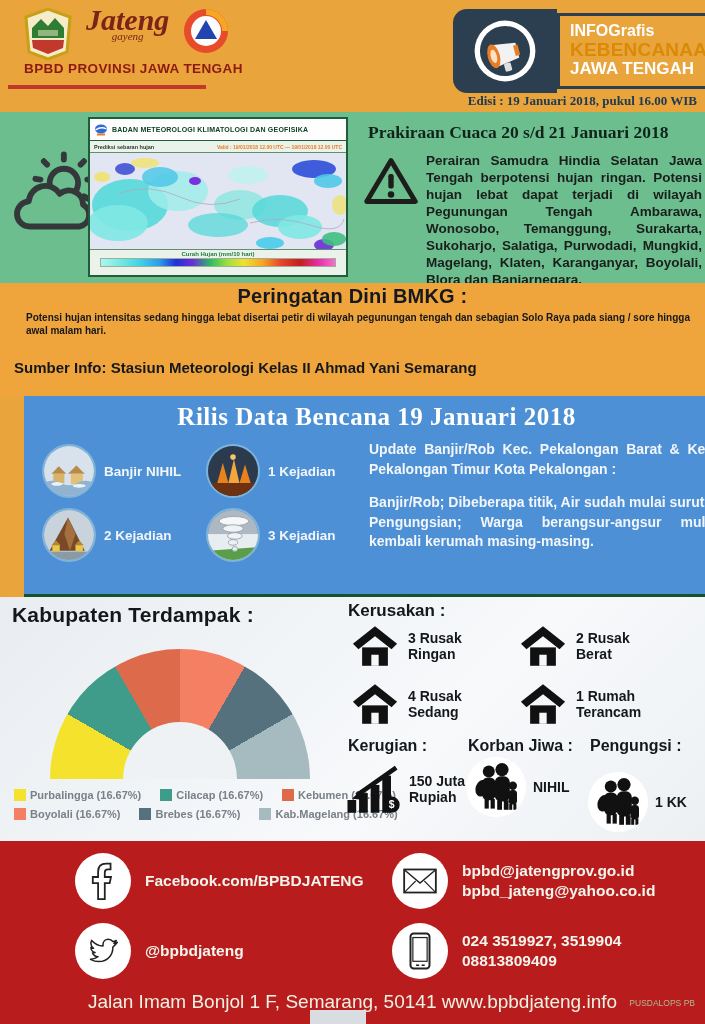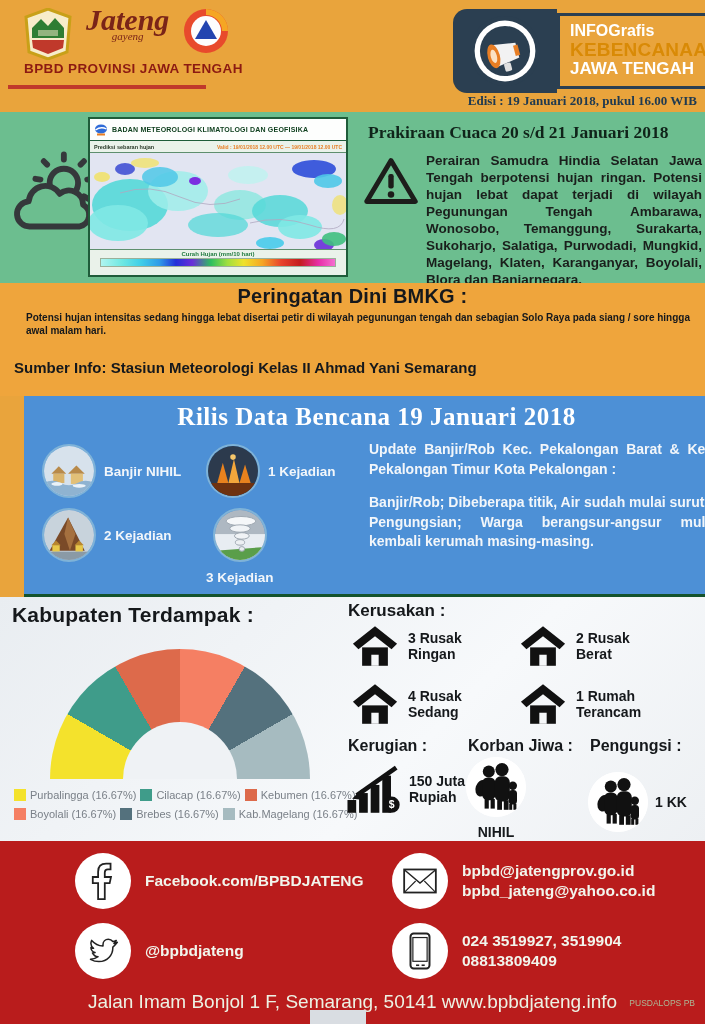--- a/index.html
+++ b/index.html
@@ -55,21 +55,21 @@
   #update-col{left:345px;top:44px;width:348px;color:#F2F6FA;}
   #update-heading{font-size:14px;font-weight:800;text-align:justify;line-height:1.4;}
   #update-lines{margin-top:14px;font-size:14px;font-weight:800;text-align:justify;line-height:1.4;}
   
   #panel{left:0;top:597px;width:705px;height:244px;background:linear-gradient(135deg,#E9EDF1 0%,#F7F9FB 60%,#EDF0F3 100%);}
   #impact-title{left:12px;top:6px;font-size:21px;font-weight:800;color:#15181B;letter-spacing:.2px;}
   #gauge{left:50px;top:52px;width:260px;height:130px;overflow:hidden;}
   #gauge-disc{width:260px;height:260px;border-radius:50%;}
   #gauge-hole{position:absolute;left:73px;top:73px;width:114px;height:114px;border-radius:50%;background:#EFF2F5;}
   #legend{left:14px;top:192px;width:330px;font-size:11px;color:#7A8088;}
-  .legend-row{display:flex;gap:4px;margin-bottom:7px;}
+  .legend-row{display:flex;gap:19px;margin-bottom:7px;font-weight:bold;}
   .legend-item{display:flex;align-items:center;gap:4px;white-space:nowrap;}
   .legend-swatch{width:12px;height:12px;display:inline-block;flex:0 0 auto;}
   #damage-title{left:348px;top:4px;font-size:17px;font-weight:800;color:#15181B;}
   .damage-item{position:absolute;display:flex;align-items:center;gap:10px;width:165px;}
   .damage-item .lbl{font-size:14px;font-weight:800;color:#15181B;line-height:1.15;}
   .stat-head{position:absolute;font-size:16px;font-weight:800;color:#15181B;}
   .stat-row{position:absolute;display:flex;align-items:center;gap:7px;}
   .stat-row .lbl{font-size:14px;font-weight:800;color:#15181B;line-height:1.15;}
   .people-circle{width:60px;height:60px;border-radius:50%;background:#fff;flex:0 0 auto;}
   
@@ -243,21 +243,21 @@
         <path d="M26 8 L34 26 L28 44 L22 26 Z" fill="#A5703F"></path>
         <path d="M8 38 L13 33 L18 38 Z" fill="#B8862F"></path>
           <rect x="9" y="38" width="8" height="7" fill="#E8C84A"></rect>
         <path d="M33 38 L38 33 L43 38 Z" fill="#B8862F"></path>
           <rect x="34" y="38" width="8" height="7" fill="#E8C84A"></rect>
         <rect y="45" width="54" height="9" fill="#8A9AA6"></rect>
       </svg>
       <span class="lbl">2 Kejadian</span>
     </div>
 
-    <div class="event" style="left:182px;top:112px;flex-direction:column;">
+    <div class="event" style="left:182px;top:112px;">
       <svg class="ev-circle" viewBox="0 0 54 54">
         <rect width="54" height="54" fill="#AEB8C2"></rect>
         <rect y="26" width="54" height="28" fill="#E8EDF2"></rect>
         <path d="M0 44 L54 40 L54 54 L0 54 Z" fill="#5A9E4A"></path>
         <ellipse cx="28" cy="12" rx="16" ry="5" fill="#F5F7F9" stroke="#9AA4AE"></ellipse>
         <ellipse cx="27" cy="20" rx="11" ry="4" fill="#F0F3F6" stroke="#9AA4AE"></ellipse>
         <ellipse cx="29" cy="28" rx="8" ry="3.5" fill="#F0F3F6" stroke="#9AA4AE"></ellipse>
         <ellipse cx="27" cy="35" rx="5" ry="3" fill="#EDF0F3" stroke="#9AA4AE"></ellipse>
         <ellipse cx="29" cy="42" rx="3" ry="2.5" fill="#EAEDEF" stroke="#9AA4AE"></ellipse>
       </svg>
@@ -358,21 +358,21 @@
         <rect x="46" y="36" width="15" height="48" fill="#111"></rect>
         <rect x="66" y="20" width="15" height="64" fill="#111"></rect>
         <path d="M90 6 L22 54" stroke="#111" stroke-width="8" fill="none"></path>
         <path d="M30 44 L14 60 L36 62 Z" fill="#111"></path>
         <circle cx="82" cy="70" r="14" fill="#111"></circle>
         <text x="82" y="76" text-anchor="middle" font-size="18" font-weight="bold" fill="#fff">$</text>
       </svg>
       <span class="lbl"><span>150 Juta</span><br><span>Rupiah</span></span>
     </div>
 
-    <div class="stat-row" style="left:466px;top:160px;flex-direction:column;">
+    <div class="stat-row" style="left:466px;top:160px;">
       <svg class="people-circle" viewBox="0 0 100 100">
         <circle cx="50" cy="50" r="50" fill="#fff"></circle>
         <ellipse cx="26" cy="52" rx="10" ry="14" fill="#111" transform="rotate(18 26 52)"></ellipse>
         <circle cx="38" cy="24" r="10" fill="#111"></circle>
           <rect x="27" y="34" width="22" height="38" rx="9" fill="#111"></rect>
         <circle cx="60" cy="21" r="11" fill="#111"></circle>
           <rect x="48" y="32" width="25" height="42" rx="10" fill="#111"></rect>
         <circle cx="78" cy="48" r="7" fill="#111"></circle>
           <rect x="71" y="55" width="14" height="24" rx="6" fill="#111"></rect>
         <rect x="31" y="70" width="7" height="16" fill="#111"></rect>

